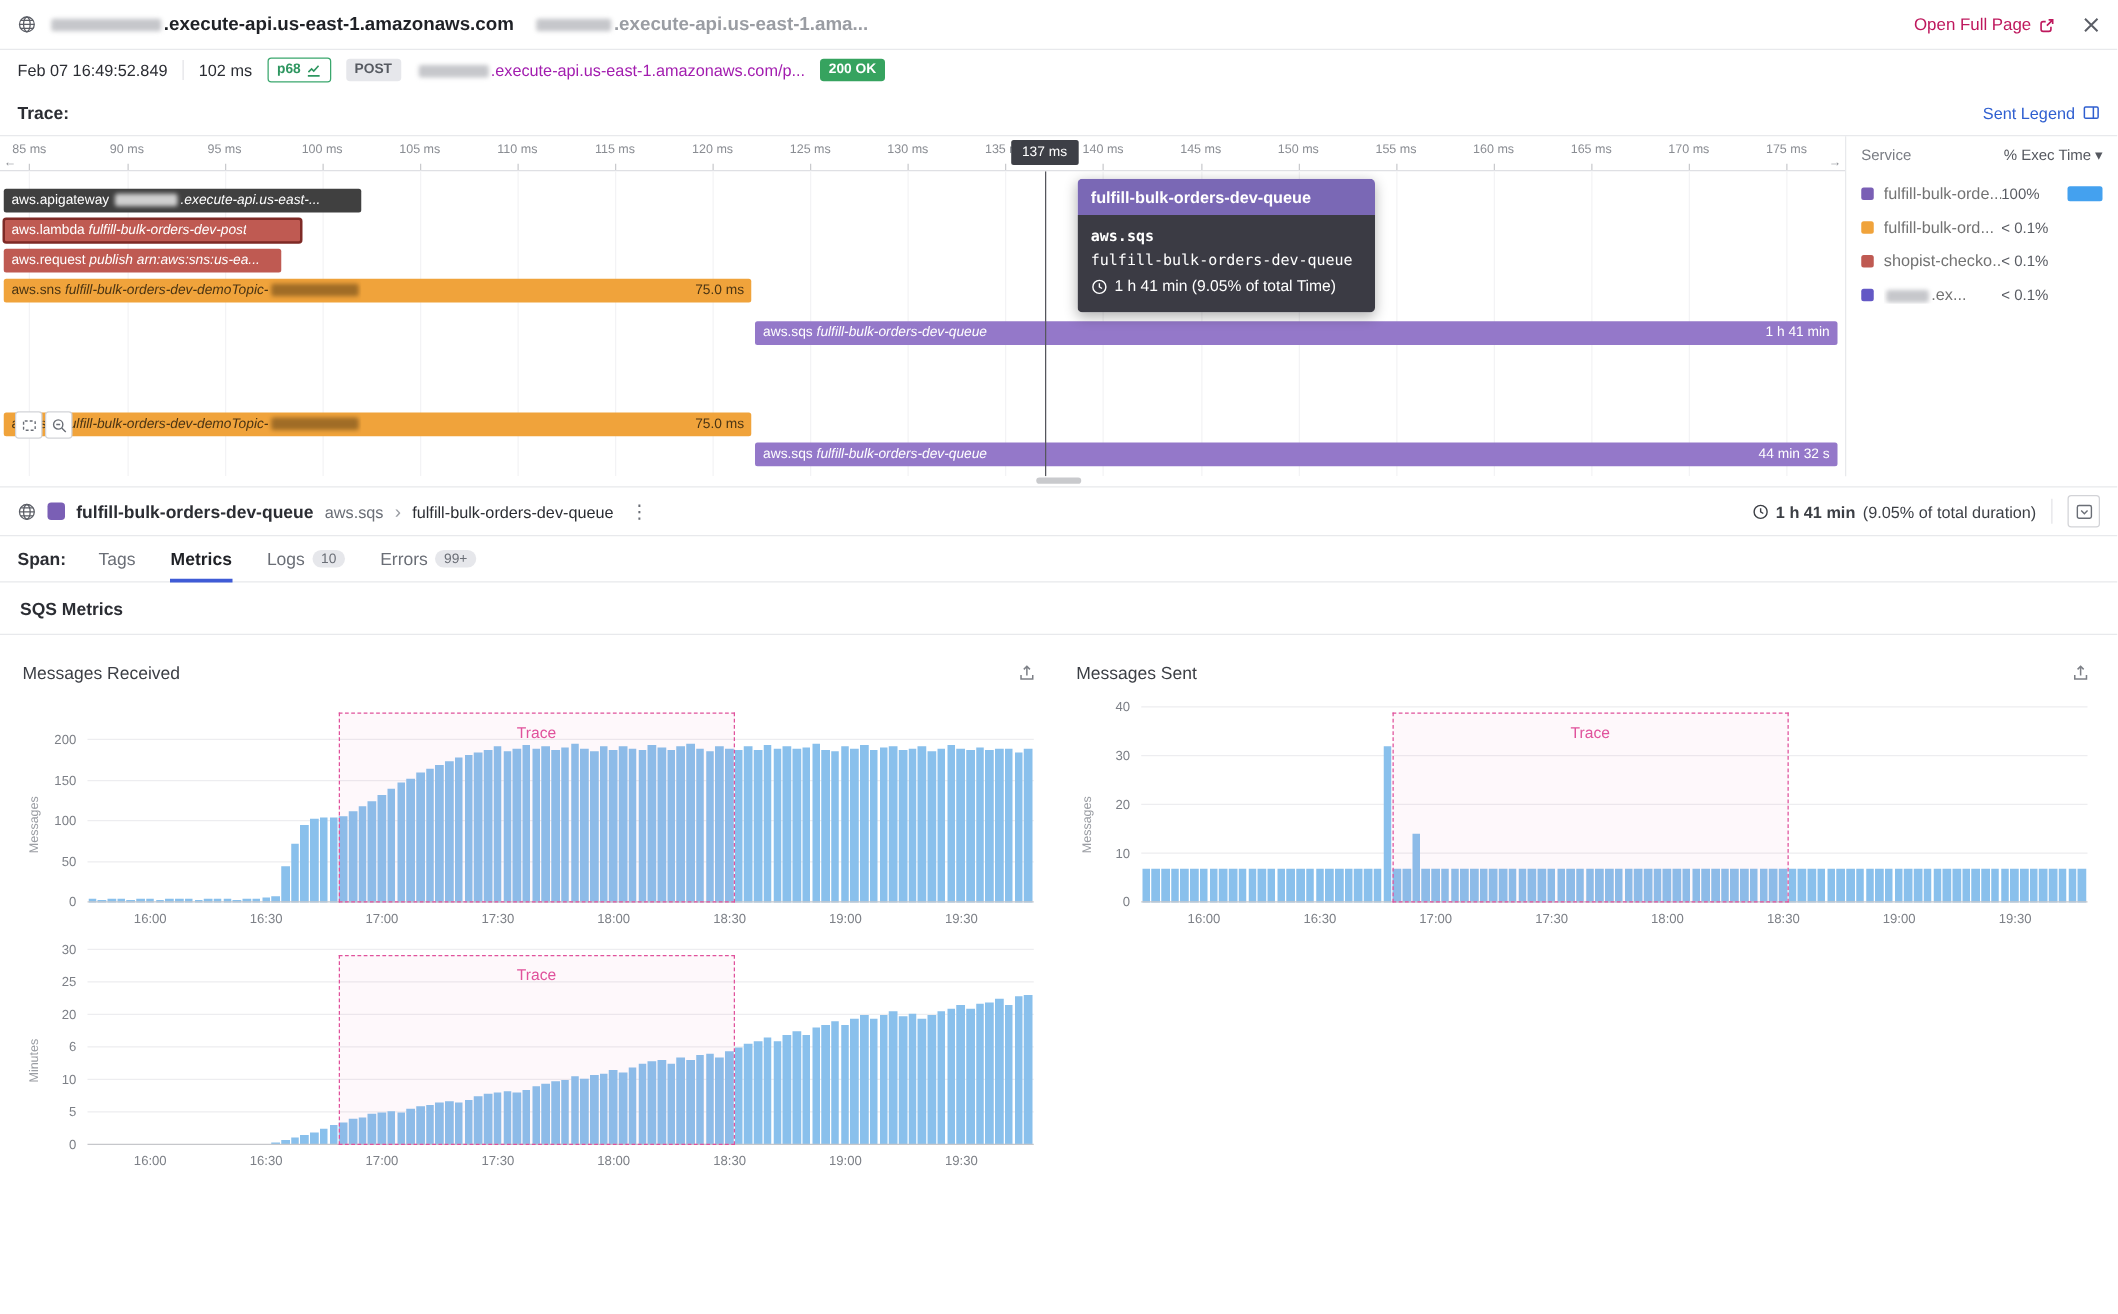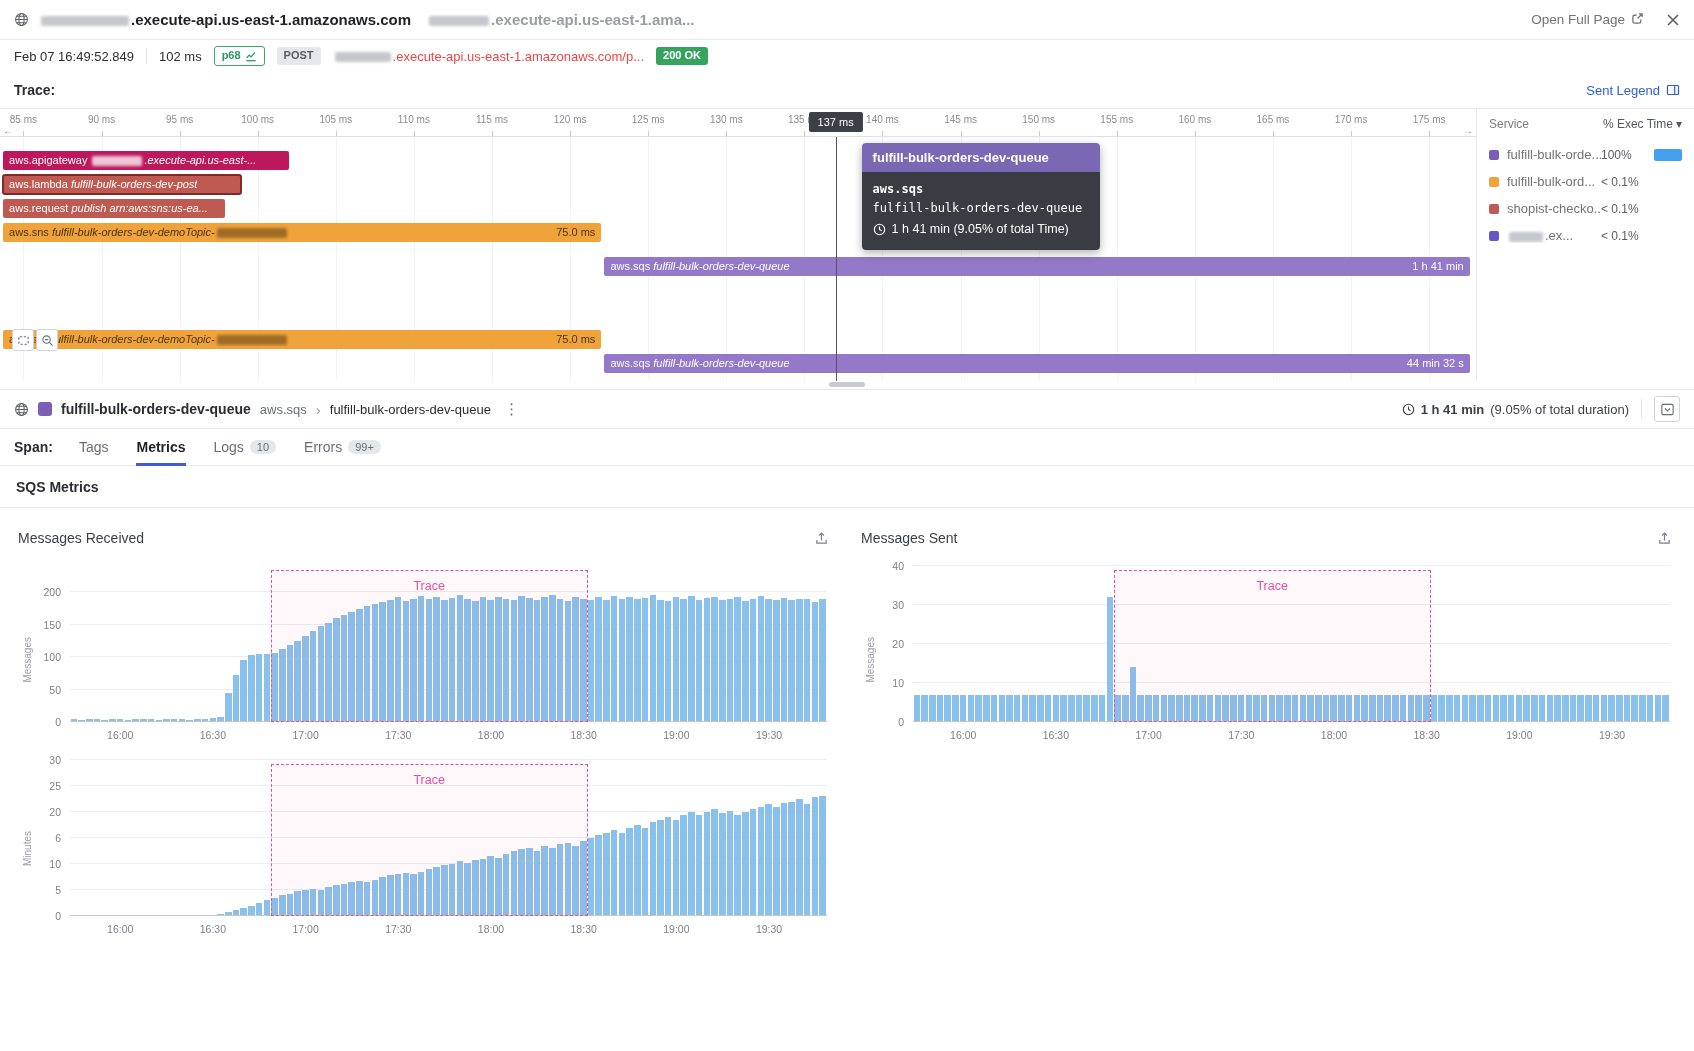--- a/index.html
+++ b/index.html
@@ -6,30 +6,30 @@
 html,body{width:1694px;height:1051px;overflow:hidden;background:#fff;color:#2b2d33;font-family:"Liberation Sans",sans-serif}
 a{text-decoration:none;cursor:pointer}
 .icon{display:inline-flex;align-items:center}
 .redact{display:inline-block;height:10px;border-radius:2px;background:#c6c7cb;filter:blur(1.5px);vertical-align:middle;margin:0 2px}
 
 .topbar{height:40px;display:flex;align-items:center;justify-content:space-between;padding:0 14px;border-bottom:1px solid #e8e9ec}
 .topbar-left{display:flex;align-items:center;gap:10px;min-width:0}
 .main-title{font-weight:bold;font-size:15px;color:#1f2126;white-space:nowrap}
 .sec-title{font-weight:bold;font-size:15px;color:#9a9da3;white-space:nowrap;margin-left:6px}
 .topbar-right{display:flex;align-items:center;gap:22px}
-.open-full{color:#737373;font-size:13.5px;display:flex;align-items:flex-start;gap:6px}
+.open-full{color:#be185d;font-size:13.5px;display:flex;align-items:flex-end;gap:6px}
 .close-btn{cursor:pointer;display:inline-flex}
 
 .request-bar{height:32px;display:flex;align-items:center;gap:12px;padding:0 14px;font-size:13px}
 .req-sep{width:1px;height:16px;background:#e3e4e8}
 .badge{display:inline-flex;align-items:center;gap:4px;font-size:11px;font-weight:bold;border-radius:3px;padding:2px 7px;line-height:1.2}
 .badge.pctl{border:1px solid #3aa76d;color:#2e9660;background:#fff}
 .badge.method{background:#e6e7eb;color:#565a61}
 .badge.status{background:#36a35f;color:#fff}
-.req-url{color:#ef4444;white-space:nowrap}
+.req-url{color:#a21caf;white-space:nowrap}
 
 .trace-nav,.span-nav{display:flex;align-items:center;gap:26px;padding:0 14px;height:37px;border-bottom:1px solid #e8e9ec}
 .nav-label{font-weight:bold;font-size:14px}
 .tabs{display:flex;align-items:center;gap:28px;height:100%}
 .tab{position:relative;height:100%;display:flex;align-items:center;gap:6px;color:#6a6e76;font-size:14px;cursor:pointer;white-space:nowrap}
 .tab.active{color:#1f2126;font-weight:bold}
 .tab.active::after{content:"";position:absolute;left:0;right:0;bottom:-1px;height:3px;background:#3f5bd6}
 .tab-badge{background:#e6e7eb;color:#6a6e76;font-size:11px;font-weight:normal;padding:1px 7px;border-radius:9px}
 .hide-legend{margin-left:auto;color:#2f5fd0;font-size:13px;display:flex;align-items:center;gap:6px}
 
@@ -40,21 +40,21 @@
 .ruler-tick{position:absolute;bottom:0;width:1px;height:5px;background:#c9cacd}
 .ruler-arrow{position:absolute;bottom:0;font-size:10px;color:#8a8d93;line-height:10px}
 .ruler-arrow.left{left:3px}.ruler-arrow.right{right:3px}
 .cursor-label{position:absolute;top:3px;transform:translateX(-50%);background:#3d3f46;color:#fff;font-size:11px;padding:4px 9px;border-radius:2px;z-index:5;white-space:nowrap}
 .flame-canvas{position:relative;height:244px;overflow:hidden}
 .fg-grid{position:absolute;top:0;bottom:0;width:1px;background:#f3f3f5}
 .fg-span{position:absolute;height:19px;border-radius:2px;font-size:11px;line-height:19px;padding:0 6px;white-space:nowrap;display:flex;justify-content:space-between;overflow:hidden;cursor:pointer}
 .fg-span .lbl{overflow:hidden}
 .fg-span .dur{flex:none;margin-left:8px}
 .ital{font-style:italic}
-.c-apigw{background:#be185d;color:#fff}
+.c-apigw{background:#404040;color:#fff}
 .c-red{background:#bf5a52;color:#fff}
 .c-red.selected{outline:2px solid #7e2a26;outline-offset:-1px}
 .c-orange{background:#f0a33b;color:#4a3413}
 .c-purple{background:#9478c9;color:#fff}
 .fg-span .redact.light{background:rgba(255,255,255,.75)}
 .fg-span .redact.dark{background:rgba(61,43,14,.45)}
 .fg-cursor{position:absolute;top:0;bottom:0;width:1px;background:#55565c;z-index:4}
 .fg-tooltip{position:absolute;top:6px;width:238px;z-index:10;border-radius:4px;overflow:hidden;box-shadow:0 3px 10px rgba(0,0,0,.3)}
 .fg-tooltip-title{background:#7a68b5;color:#fff;font-weight:bold;font-size:13px;padding:7px 11px}
 .fg-tooltip-body{background:#3b3b44;color:#fff;padding:8px 11px 10px;font-family:"DejaVu Sans Mono",monospace;font-size:12px;line-height:1.55}

